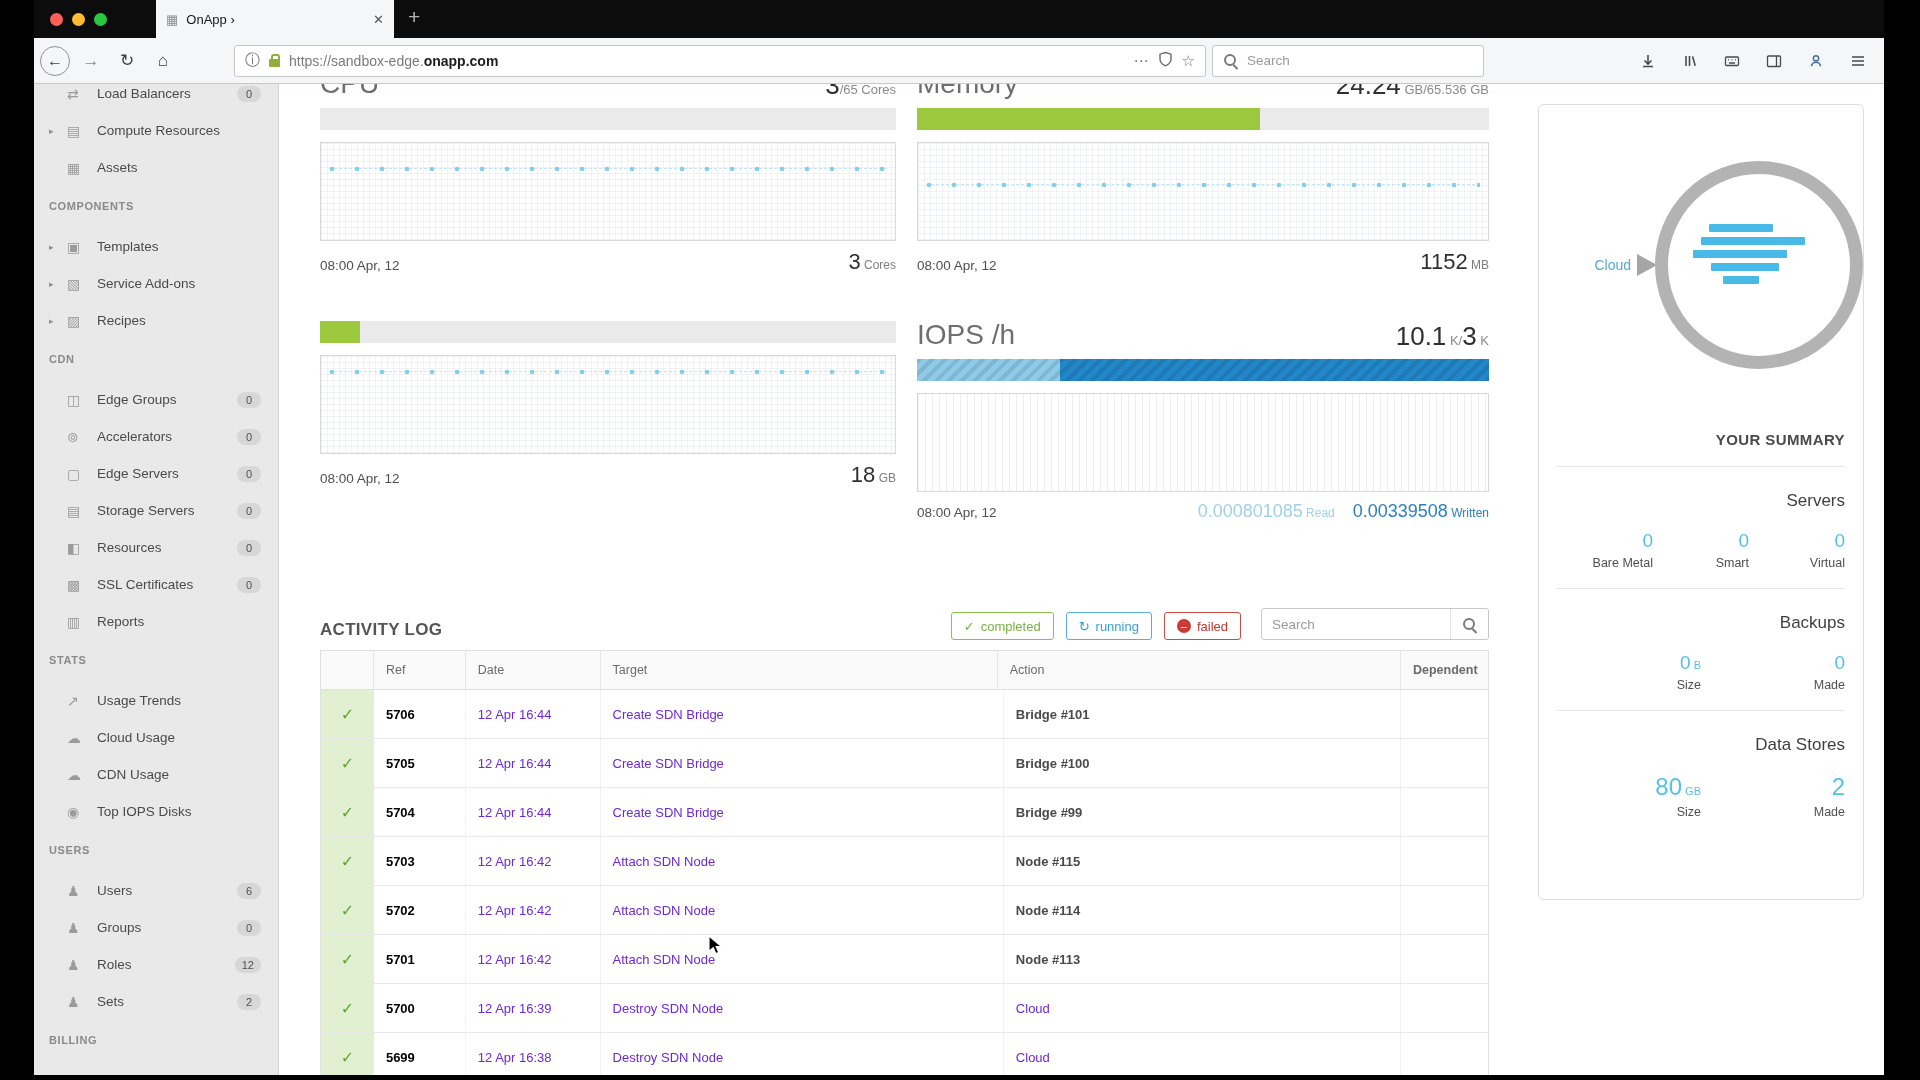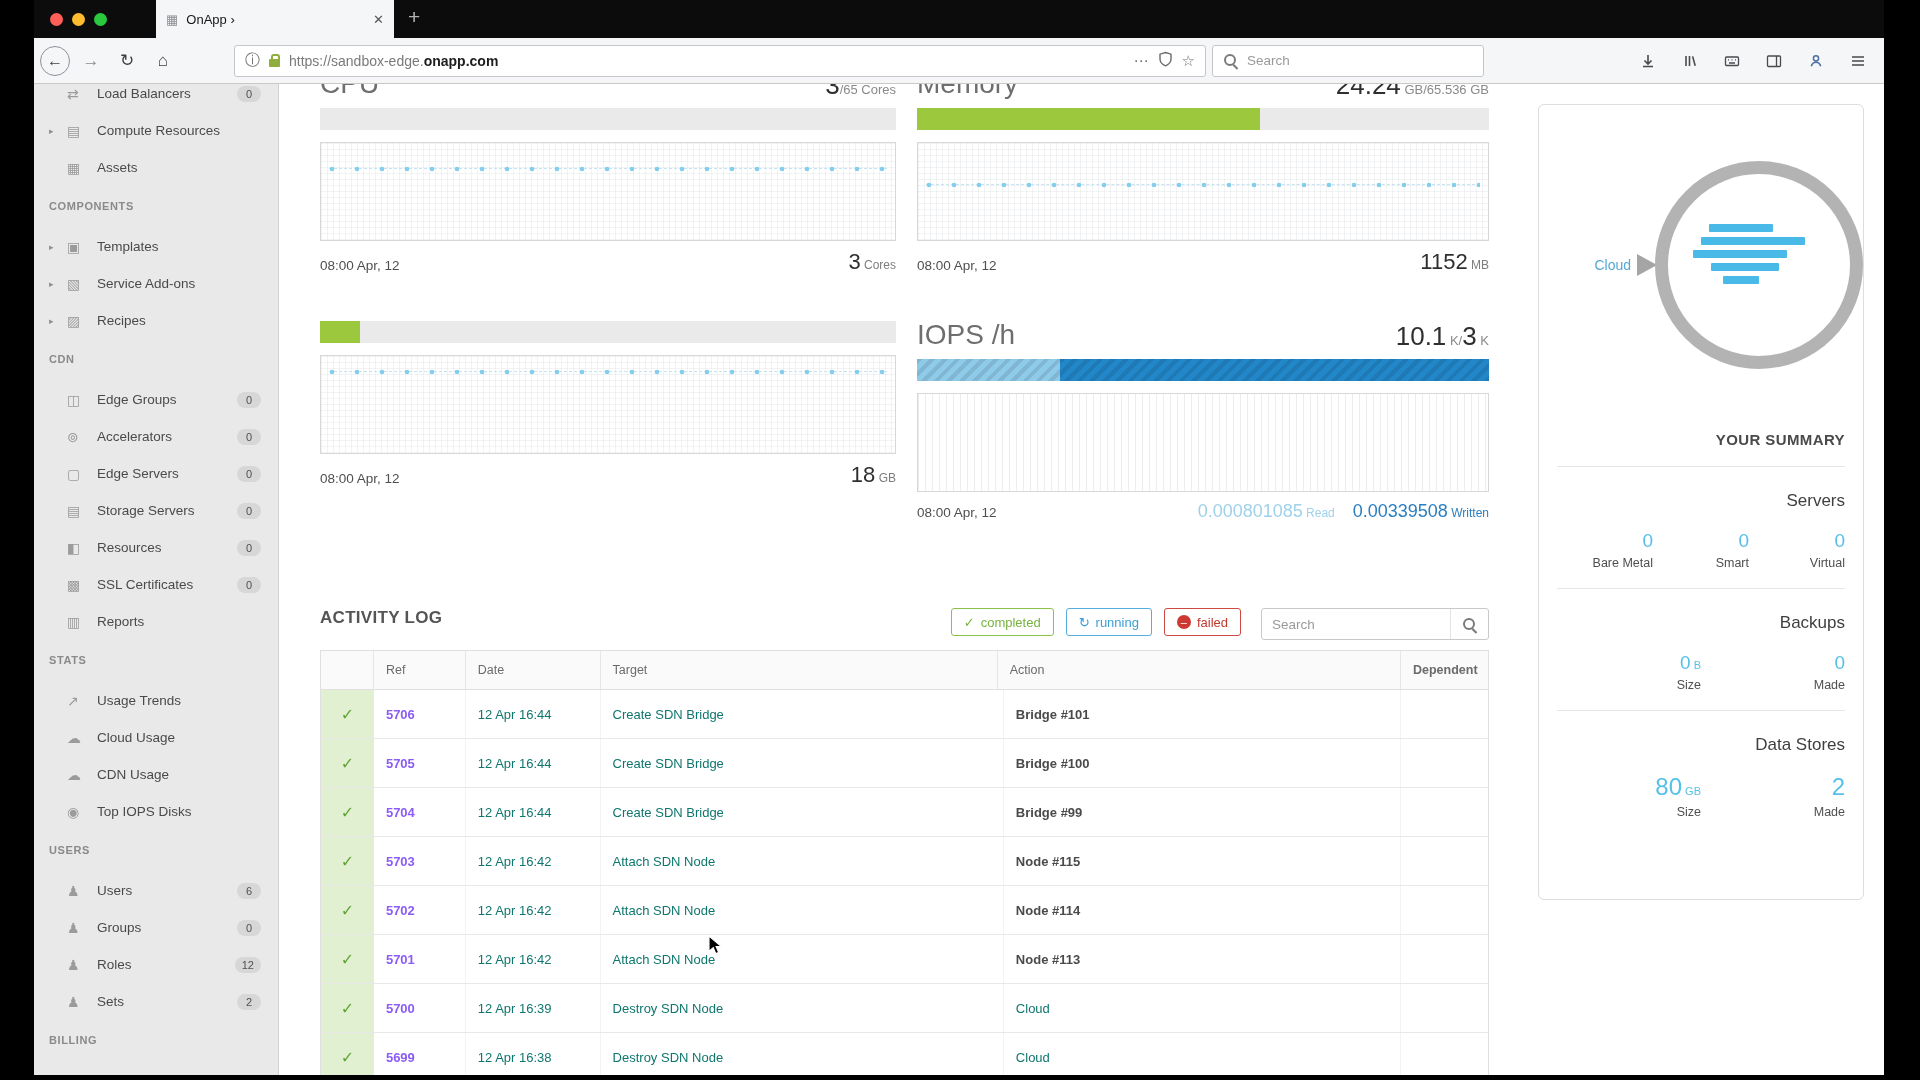--- a/index.html
+++ b/index.html
@@ -85,21 +85,21 @@
     background-size:25px 6px; background-repeat:repeat-x; }
   .stat-foot { margin-top:10px; display:flex; justify-content:space-between; align-items:flex-end; }
   .foot-time { font-size:13.5px; color:#4f4f4f; }
   .foot-value { font-size:12px; color:#7d7d7d; line-height:1; }
   .foot-value .big { font-size:22px; color:#2f2f2f; }
   .iops-foot { display:flex; gap:18px; align-items:flex-end; }
   .iops-foot .num { font-size:18px; }
   .iops-foot .lbl { font-size:12px; }
 
   .activity { margin-top:88px; width:1169px; }
-  .act-head { display:flex; align-items:flex-start; gap:14px; }
+  .act-head { display:flex; align-items:flex-end; gap:14px; }
   .act-title { font-size:17px; font-weight:bold; color:#555; letter-spacing:0.3px; }
   .filters { margin-left:auto; display:flex; gap:12px; margin-right:6px; }
   .fbtn { height:28px; padding:0 12px; border-radius:3px; background:#fff; display:flex; align-items:center;
           gap:6px; font-size:13px; border:1px solid; font-family:inherit; cursor:default; }
   .fbtn.completed { color:#76b33e; border-color:#8bc34a; }
   .fbtn.running   { color:#3a9fd8; border-color:#55aede; }
   .fbtn.failed    { color:#c0392f; border-color:#cc4a42; }
   .fbtn .fic { font-size:13px; line-height:1; }
   .failed-dot { width:14px; height:14px; background:#cc3a33; border-radius:50%; color:#fff;
                 display:flex; align-items:center; justify-content:center; font-size:11px; line-height:1; }
@@ -107,26 +107,26 @@
                 border-radius:3px; background:#fff; overflow:hidden; }
   .search-box input { padding:0 10px; }
   .search-btn { width:38px; height:100%; border-left:1px solid #e3e3e3; display:flex; align-items:center; justify-content:center; flex:none; }
 
   .table { margin-top:10px; border:1px solid #e0e0e0; border-bottom:none; }
   .thead { display:flex; height:39px; background:#fafafa; border-bottom:1px solid #e0e0e0; }
   .th { display:flex; align-items:center; padding:0 12px; font-size:12.5px; color:#6b6b6b;
         border-right:1px solid #e6e6e6; }
   .th:last-child { border-right:none; }
   .trow { display:flex; height:49px; border-bottom:1px solid #e8e8e8; background:#fff; }
-  .td { display:flex; align-items:center; padding:0 12px; font-size:13px; color:#0f766e;
+  .td { display:flex; align-items:center; padding:0 12px; font-size:13px; color:#6d28d9;
         border-right:1px solid #f3f3f3; overflow:hidden; }
   .td:last-child { border-right:none; }
   .td.status { padding:0; background:#e2f0d2; justify-content:center; color:#5fa332;
                font-size:16px; font-weight:bold; border-right:none; }
-  .td.ref { font-weight:bold; color:#8b5cf6; }
+  .td.ref { font-weight:bold; color:#000000; }
   .td.bold { font-weight:bold; color:#4a4a4a; }
 
   
   .summary-card { position:absolute; top:104px; left:1504px; width:326px; height:796px;
                   border:1px solid #ddd; border-radius:6px; background:#fff; padding:0 18px; overflow:hidden; }
   .gauge-ring { position:absolute; left:116px; top:56px; width:208px; height:208px;
                 border:13px solid #b3b3b3; border-radius:50%; }
   .gauge-notch { position:absolute; left:98px; top:149px; width:0; height:0;
                  border-top:11px solid transparent; border-bottom:11px solid transparent;
                  border-left:20px solid #a5a5a5; }

